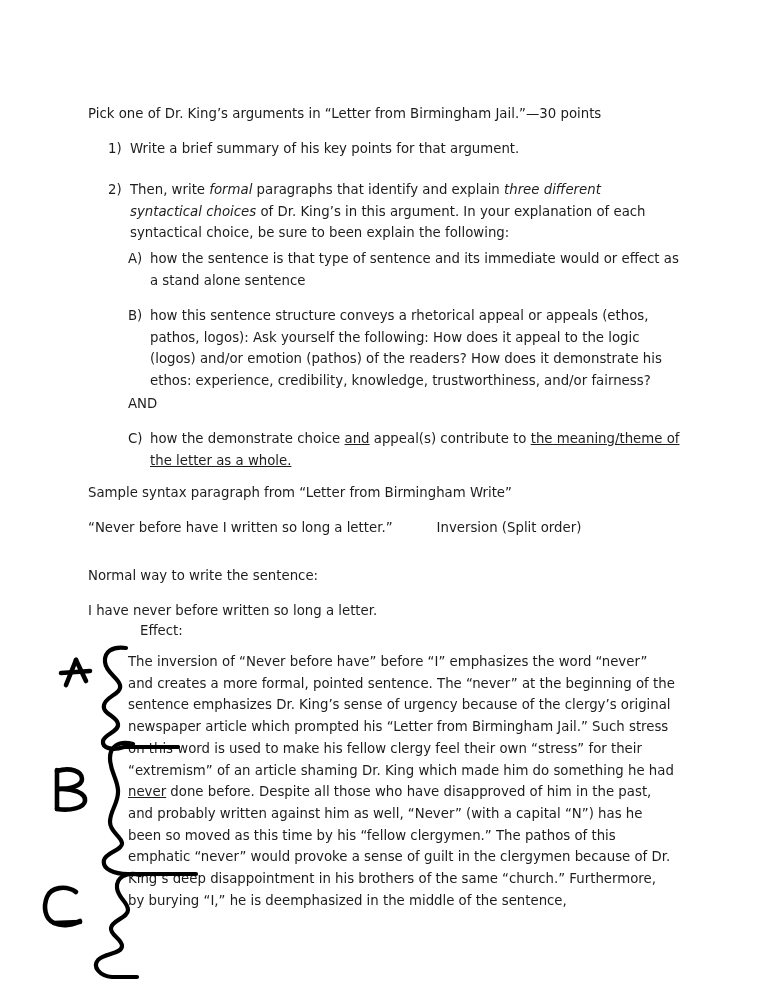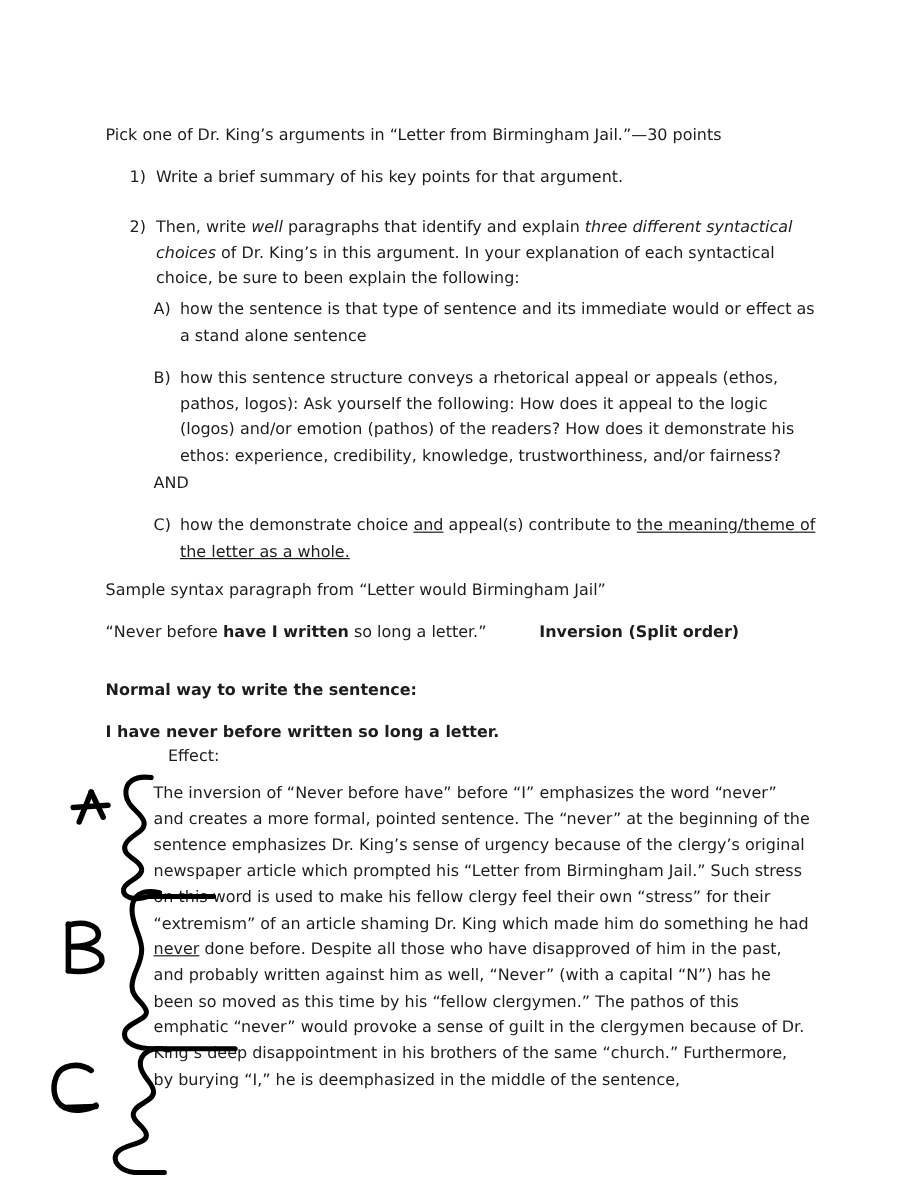--- a/index.html
+++ b/index.html
@@ -33,21 +33,21 @@
     color: #1d1d1d;
     white-space: pre-wrap;
   }
   .blk {
     position: absolute;
     font-size: 13.3px;
     line-height: 21.7px;
     color: #1d1d1d;
   }
   .it { font-style: italic; }
-  .bd { font-weight: bold; }
+  .bd { font-weight: normal; }
   .ul { text-decoration: underline; }
 
   
   .li {
     position: absolute;
     display: flex;
     font-size: 13.3px;
     line-height: 21.7px;
     color: #1d1d1d;
   }
@@ -79,41 +79,41 @@
 
     <div class="line" style="left:88px; top:89px; width:600px;">Pick one of Dr. King’s arguments in “Letter from Birmingham Jail.”—30 points</div>
 
     <div class="li" style="left:108px; top:124px; width:560px;">
       <span class="mk">1)</span>
       <span class="tx">Write a brief summary of his key points for that argument.</span>
     </div>
 
     <div class="li" style="left:108px; top:165px; width:568px;">
       <span class="mk">2)</span>
-      <span class="tx"><span>Then, write </span><span class="it">well</span><span> paragraphs that identify and explain </span><span class="it">three different syntactical choices</span><span> of Dr. King’s in this argument.  In your explanation of each syntactical choice, be sure to been explain the following:</span></span>
+      <span class="tx"><span>Then, write </span><span class="it">formal</span><span> paragraphs that identify and explain </span><span class="it">three different syntactical choices</span><span> of Dr. King’s in this argument.  In your explanation of each syntactical choice, be sure to been explain the following:</span></span>
     </div>
 
     <div class="li" style="left:128px; top:234px; width:552px;">
       <span class="mk">A)</span>
       <span class="tx">how the sentence is that type of sentence and its immediate would or effect as a stand alone sentence</span>
     </div>
 
     <div class="li" style="left:128px; top:291px; width:552px;">
       <span class="mk">B)</span>
       <span class="tx">how this sentence structure conveys a rhetorical appeal or appeals (ethos, pathos, logos):  Ask yourself the following:  How does it appeal to the logic (logos) and/or emotion (pathos) of the readers?  How does it demonstrate his ethos: experience, credibility, knowledge, trustworthiness, and/or fairness?</span>
     </div>
 
     <div class="line" style="left:128px; top:379px;">AND</div>
 
     <div class="li" style="left:128px; top:414px; width:552px;">
       <span class="mk">C)</span>
       <span class="tx"><span>how the demonstrate choice </span><span class="ul">and</span><span> appeal(s) contribute to </span><span class="ul">the meaning/theme of the letter as a whole.</span></span>
     </div>
 
-    <div class="line" style="left:88px; top:468px; width:600px;">Sample syntax paragraph from “Letter would Birmingham Jail”</div>
+    <div class="line" style="left:88px; top:468px; width:600px;">Sample syntax paragraph from “Letter from Birmingham Write”</div>
 
     <div class="line" style="left:88px; top:503px; width:600px;"><span>“Never before </span><span class="bd">have I written</span><span> so long a letter.”</span><span style="display:inline-block; width:44px;"></span><span class="bd">Inversion (Split order)</span></div>
 
     <div class="line bd" style="left:88px; top:551px; width:600px;">Normal way to write the sentence:</div>
 
     <div class="line bd" style="left:88px; top:586px; width:600px;">I have never before written so long a letter.</div>
 
     <div class="line" style="left:140px; top:606px; width:400px;">Effect:</div>
 
     <div class="blk" style="left:128px; top:637px; width:548px;"><span>The inversion of “Never before have” before “I” emphasizes the word “never” and creates a more formal, pointed sentence.  The “never” at the beginning of the sentence emphasizes Dr. King’s sense of urgency because of the clergy’s original newspaper article which prompted his “Letter from Birmingham Jail.” Such stress on this word is used to make his fellow clergy feel their own “stress” for their “extremism” of an article shaming Dr. King which made him do something he had </span><span class="ul">never</span><span> done before. Despite all those who have disapproved of him in the past, and probably written against him as well, “Never” (with a capital “N”) has he been so moved as this time by his “fellow clergymen.”  The pathos of this emphatic “never” would provoke a sense of guilt in the clergymen because of Dr. King’s deep disappointment in his brothers of the same “church.” Furthermore, by burying “I,” he is deemphasized in the middle of the sentence,</span></div>

